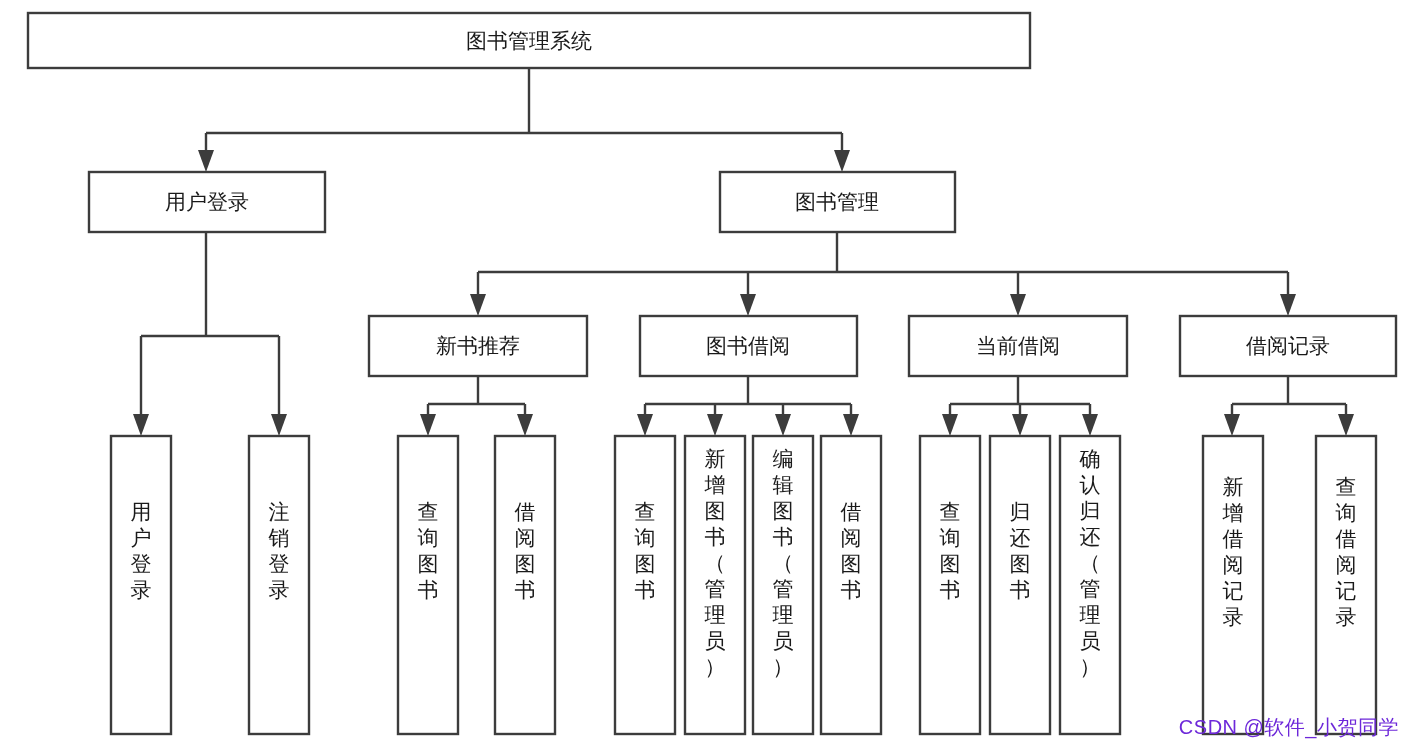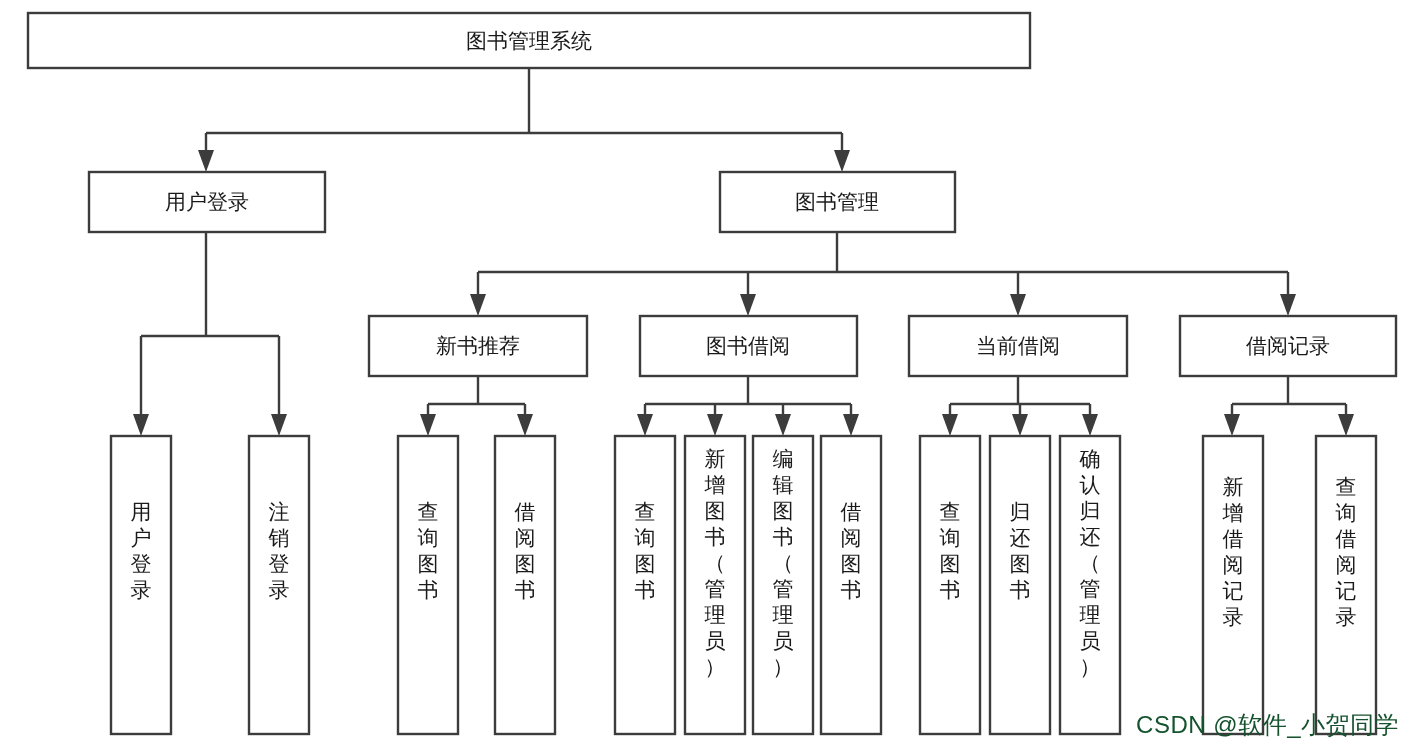--- a/index.html
+++ b/index.html
@@ -51,22 +51,22 @@
     font-family: "Liberation Sans", "DejaVu Sans", sans-serif;
     font-size: 21px;
     fill: #1a1a1a;
     text-anchor: middle;
   }
   .watermark {
     position: absolute;
     right: 14px;
     bottom: 6px;
     font-family: "Liberation Sans", "DejaVu Sans", sans-serif;
-    font-size: 24px;
-    color: #14532d;
+    font-size: 20px;
+    color: #6d28d9;
     letter-spacing: 0.5px;
     white-space: nowrap;
     user-select: none;
   }
 </style>
 </head>
 <body>
 
 <div id="diagram-root">
   <svg class="flow" viewBox="0 0 1405 747" xmlns="http://www.w3.org/2000/svg">

